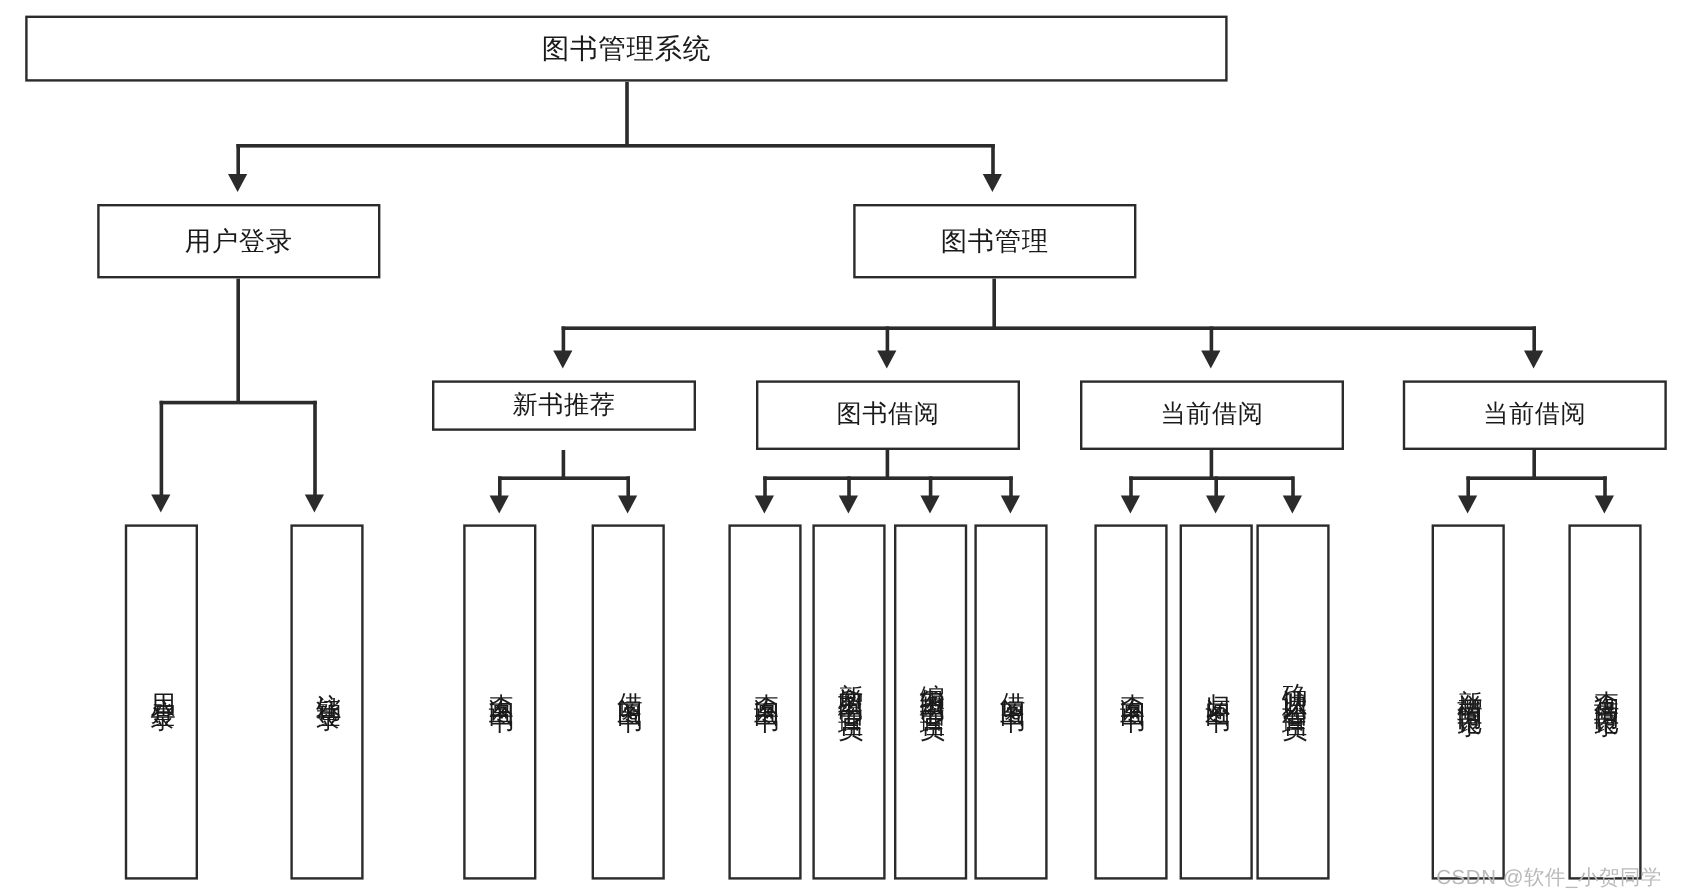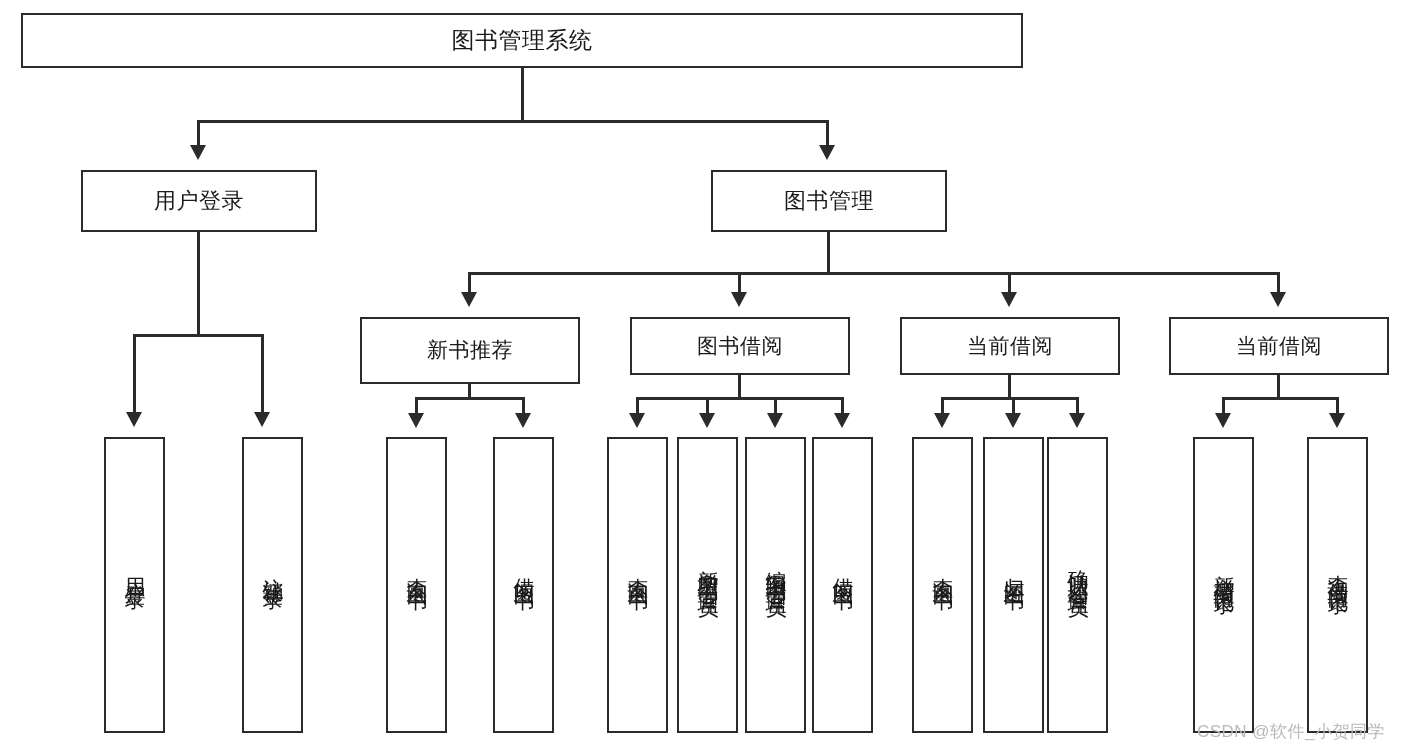--- a/index.html
+++ b/index.html
@@ -119,21 +119,21 @@
   <div class="ln hline" style="left:468px;top:272px;width:812px;height:3px;"></div>
   <div class="ln vline" style="left:468px;top:272px;width:3px;height:22px;"></div>
   <div class="ln vline" style="left:738px;top:272px;width:3px;height:22px;"></div>
   <div class="ln vline" style="left:1008px;top:272px;width:3px;height:22px;"></div>
   <div class="ln vline" style="left:1277px;top:272px;width:3px;height:22px;"></div>
   <div class="arrow" style="left:461px;top:292px;"></div>
   <div class="arrow" style="left:731px;top:292px;"></div>
   <div class="arrow" style="left:1001px;top:292px;"></div>
   <div class="arrow" style="left:1270px;top:292px;"></div>
 
-  <div class="node lvl3" style="left:360px;top:317px;width:220px;height:67px;">
+  <div class="node lvl3" style="left:360px;top:317px;width:220px;height:42px;">
     <span class="label">新书推荐</span>
   </div>
   <div class="node lvl3" style="left:900px;top:317px;width:220px;height:58px;">
     <span class="label">当前借阅</span>
   </div>
   <div class="node lvl3" style="left:630px;top:317px;width:220px;height:58px;">
     <span class="label">图书借阅</span>
   </div>
   <div class="node lvl3" style="left:1169px;top:317px;width:220px;height:58px;">
     <span class="label">当前借阅</span>

